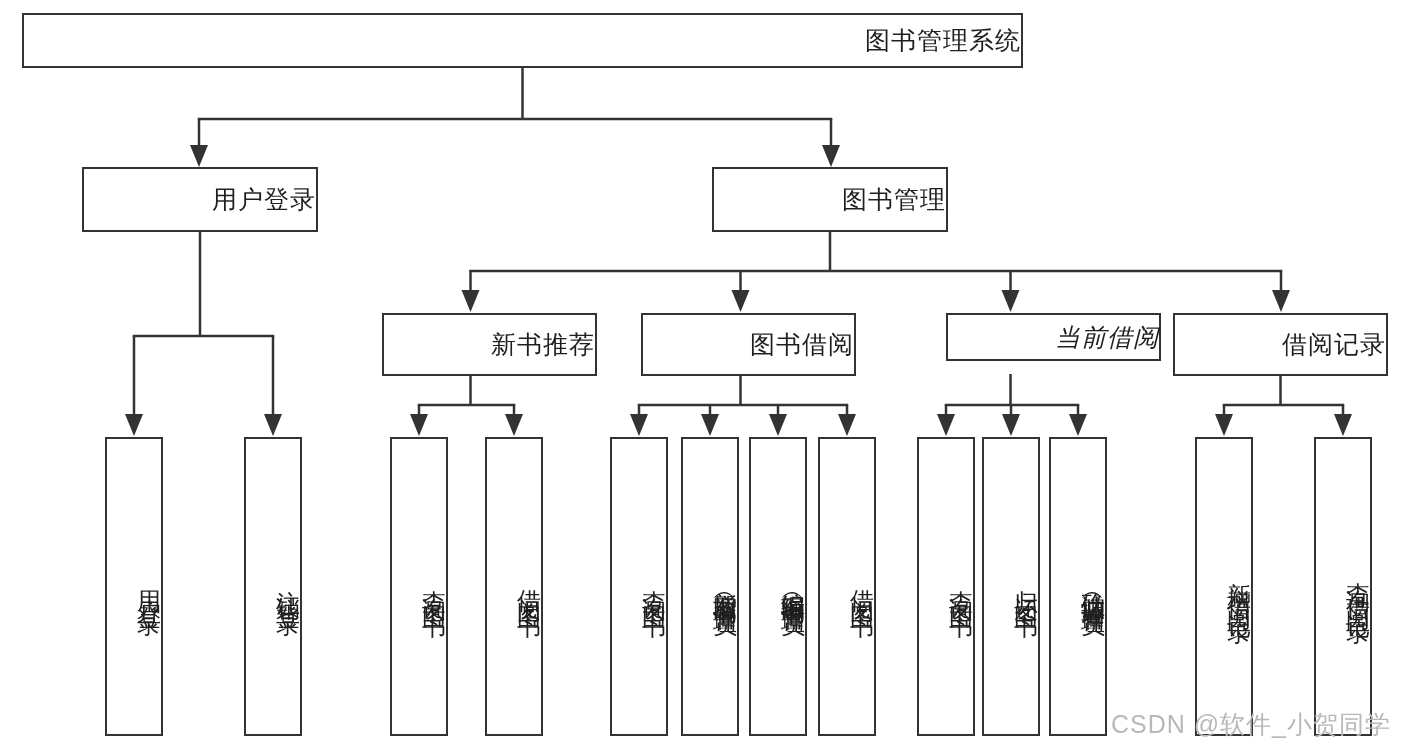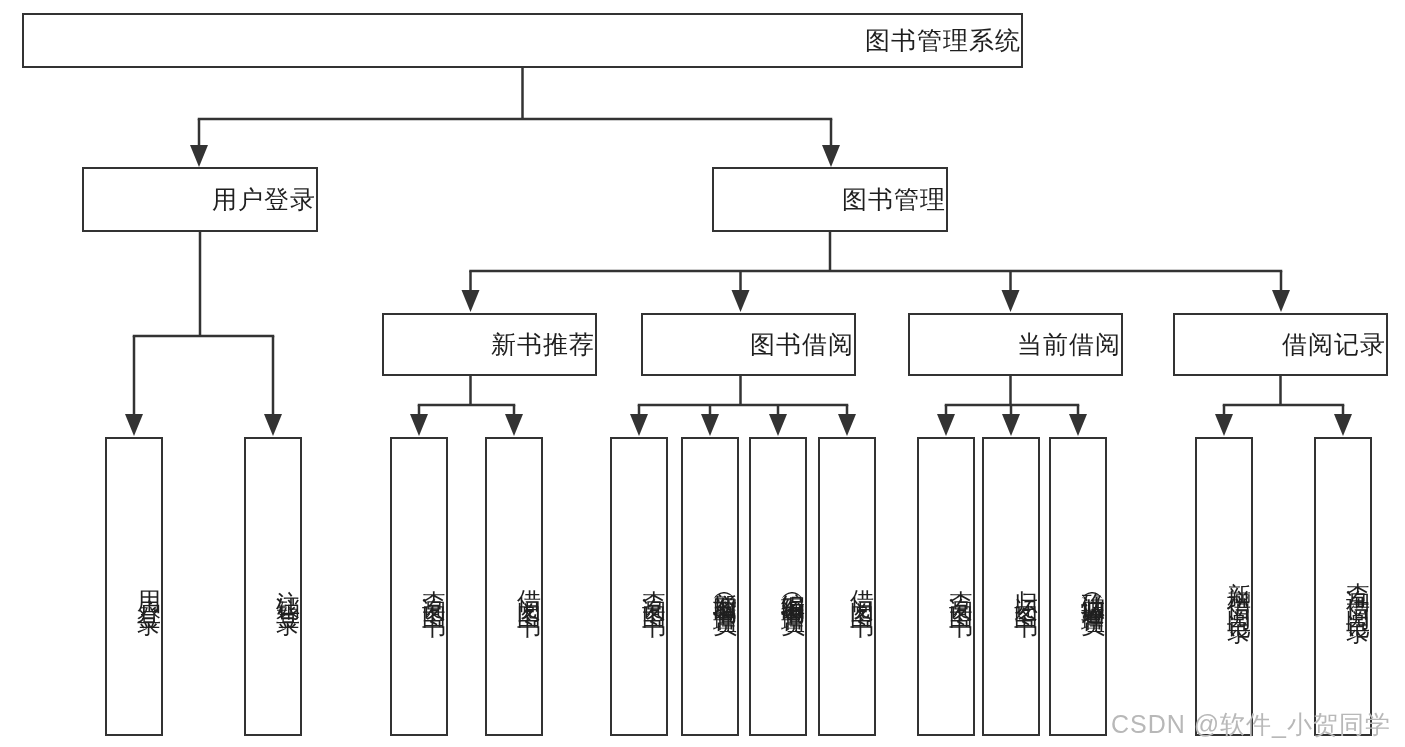--- a/index.html
+++ b/index.html
@@ -45,21 +45,21 @@
     white-space: nowrap;
   }
   
   #n-root            { left: 22px;   top: 13px;  width: 1001px; height: 55px; }
   
   #n-user-login      { left: 82px;   top: 167px; width: 236px;  height: 65px; }
   #n-book-mgmt       { left: 712px;  top: 167px; width: 236px;  height: 65px; padding-left: 20px; }
   
   #n-new-book-rec    { left: 382px;  top: 313px; width: 215px;  height: 63px; }
   #n-book-borrow     { left: 617px;  top: 313px; width: 215px;  height: 63px; margin-left: 24px; }
-  #n-current-borrow  { left: 908px;  top: 313px; width: 215px;  height: 63px; }
+  #n-current-borrow  { left: 946px;  top: 313px; width: 215px;  height: 48px; font-style: italic; }
   #n-borrow-records  { left: 1173px; top: 313px; width: 215px;  height: 63px; }
   
   .leaf { top: 437px; width: 58px; height: 299px; }
   #l-user-login      { left: 105px; }
   #l-logout          { left: 244px; }
   #l-rec-query       { left: 390px; }
   #l-rec-borrow      { left: 485px; }
   #l-bb-query        { left: 610px; }
   #l-bb-add          { left: 681px; }
   #l-bb-edit         { left: 749px; }

